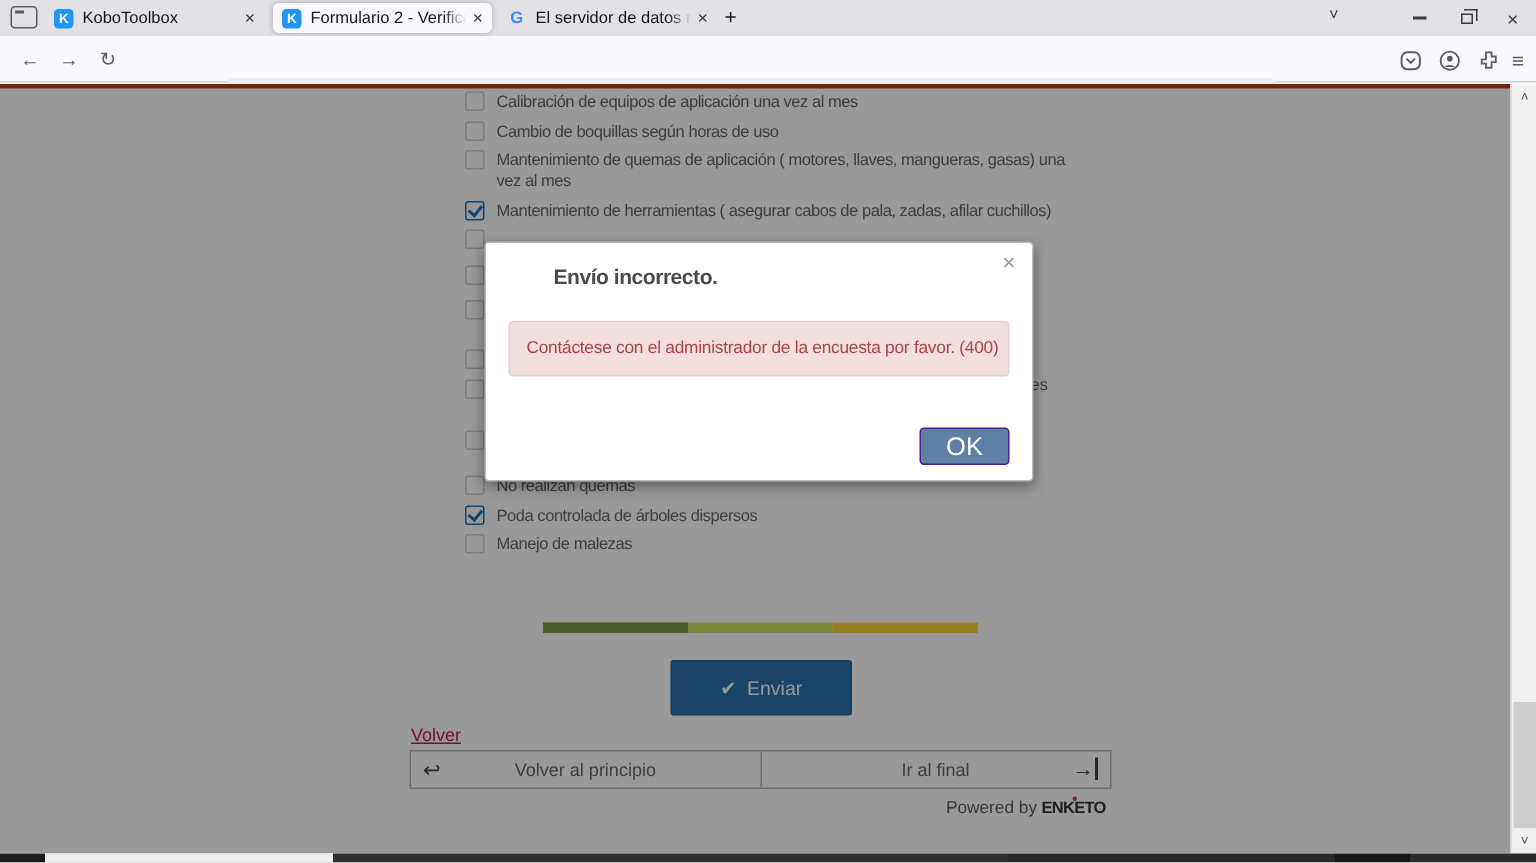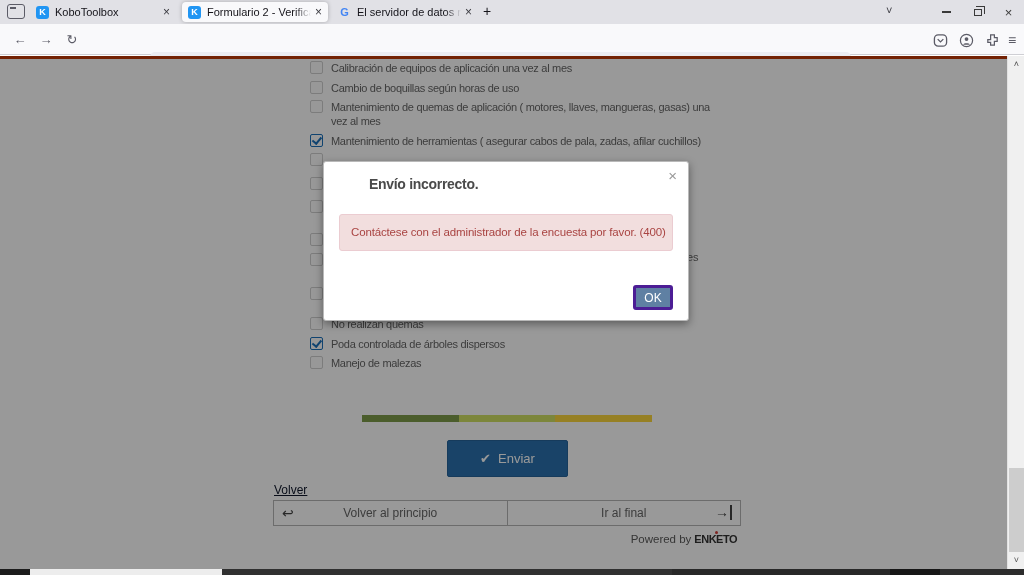--- a/index.html
+++ b/index.html
@@ -50,21 +50,21 @@
   .cblabel { margin-left:8px; font-size:11px; letter-spacing:-0.3px; line-height:14px; color:#666; }
   .cblabel.wrap { max-width:386px; }
   .cb.obscured { position:absolute; left:0; }
   .overflow-frag { position:absolute; left:687px; top:195px; font-size:11px; color:#666; }
 
   .progress { position:absolute; left:362px; top:359px; width:290px; height:7px; display:flex; }
   .progress div { flex:1; height:100%; }
 
   .submit { position:absolute; left:447px; top:384px; width:121px; height:37px; background:#2b71ad; border:1px solid #25639a;
     border-radius:2px; color:#fff; font-size:13px; display:flex; align-items:center; justify-content:center; gap:7px; }
-  .backlink { position:absolute; left:274px; top:427px; font-size:12px; color:#0f172a; text-decoration:underline; }
+  .backlink { position:absolute; left:274px; top:427px; font-size:12px; color:#be185d; text-decoration:underline; }
 
   .pagerbar { position:absolute; left:273px; top:444px; width:468px; height:26px; border:1px solid #b5b5b5; display:flex; background:#fff; }
   .pagerbtn { flex:1; position:relative; display:flex; align-items:center; justify-content:center; font-size:12px; color:#666; }
   .pagerbtn + .pagerbtn { border-left:1px solid #b5b5b5; }
   .pager-ic { position:absolute; top:4px; font-size:14px; color:#444; }
   .pager-ic.first { left:8px; }
   .pager-ic.last { right:8px; border-right:2px solid #444; padding-right:1px; line-height:15px; }
 
   .powered { position:absolute; right:270px; top:477px; font-size:11.5px; color:#5a5a5a; }
   .brand { font-weight:bold; font-size:11px; color:#333; letter-spacing:-0.5px; position:relative; margin-left:3px; }
@@ -72,22 +72,22 @@
 
   .overlay { position:absolute; inset:0; background:rgba(0,0,0,0.4); z-index:5; }
 
   
   .modal { position:absolute; left:323px; top:105px; width:366px; height:160px; background:#fff; border:1px solid #b9b9b9;
     border-radius:3px; box-shadow:0 3px 9px rgba(0,0,0,.4); z-index:10; }
   .modal-close { position:absolute; right:11px; top:5px; font-size:15px; color:#999; }
   .modal-title { position:absolute; left:15px; top:14px; font-size:14px; font-weight:bold; letter-spacing:-0.3px; color:#4a4a4a;margin-left:30px; }
   .alert { position:absolute; left:15px; right:15px; top:52px; background:#f2dede; border:1px solid #ebccd1; border-radius:3px;
     padding:8px 11px; color:#a94442; font-size:11.5px; letter-spacing:-0.15px; line-height:19px; white-space:nowrap; }
-  .okbtn { position:absolute; right:15px; bottom:10px; width:40px; height:25px; background:#5f80a3; border:3px solid #4c1d95;
-    border-radius:3px; color:#fff; font-size:12px; display:flex; align-items:center; justify-content:center; }
+  .okbtn { position:absolute; right:15px; bottom:10px; width:60px; height:25px; background:#5f80a3; border:1px solid #4c1d95;
+    border-radius:3px; color:#fff; font-size:17px; display:flex; align-items:center; justify-content:center; }
 
   
   .scrollbar { position:absolute; left:1007px; top:56px; width:17px; height:513px; background:#f0f0f0; border-left:1px solid #e2e2e2; }
   .sb-arrow { position:absolute; left:0; width:17px; height:16px; display:flex; align-items:center; justify-content:center; font-size:9px; color:#505050; }
   .sb-up { top:0; } .sb-down { bottom:1px; }
   .sb-thumb { position:absolute; left:1px; top:412px; width:15px; height:84px; background:#cdcdcd; }
   .strip { position:absolute; top:569px; height:6px; }
 </style>
 </head>
 <body>

